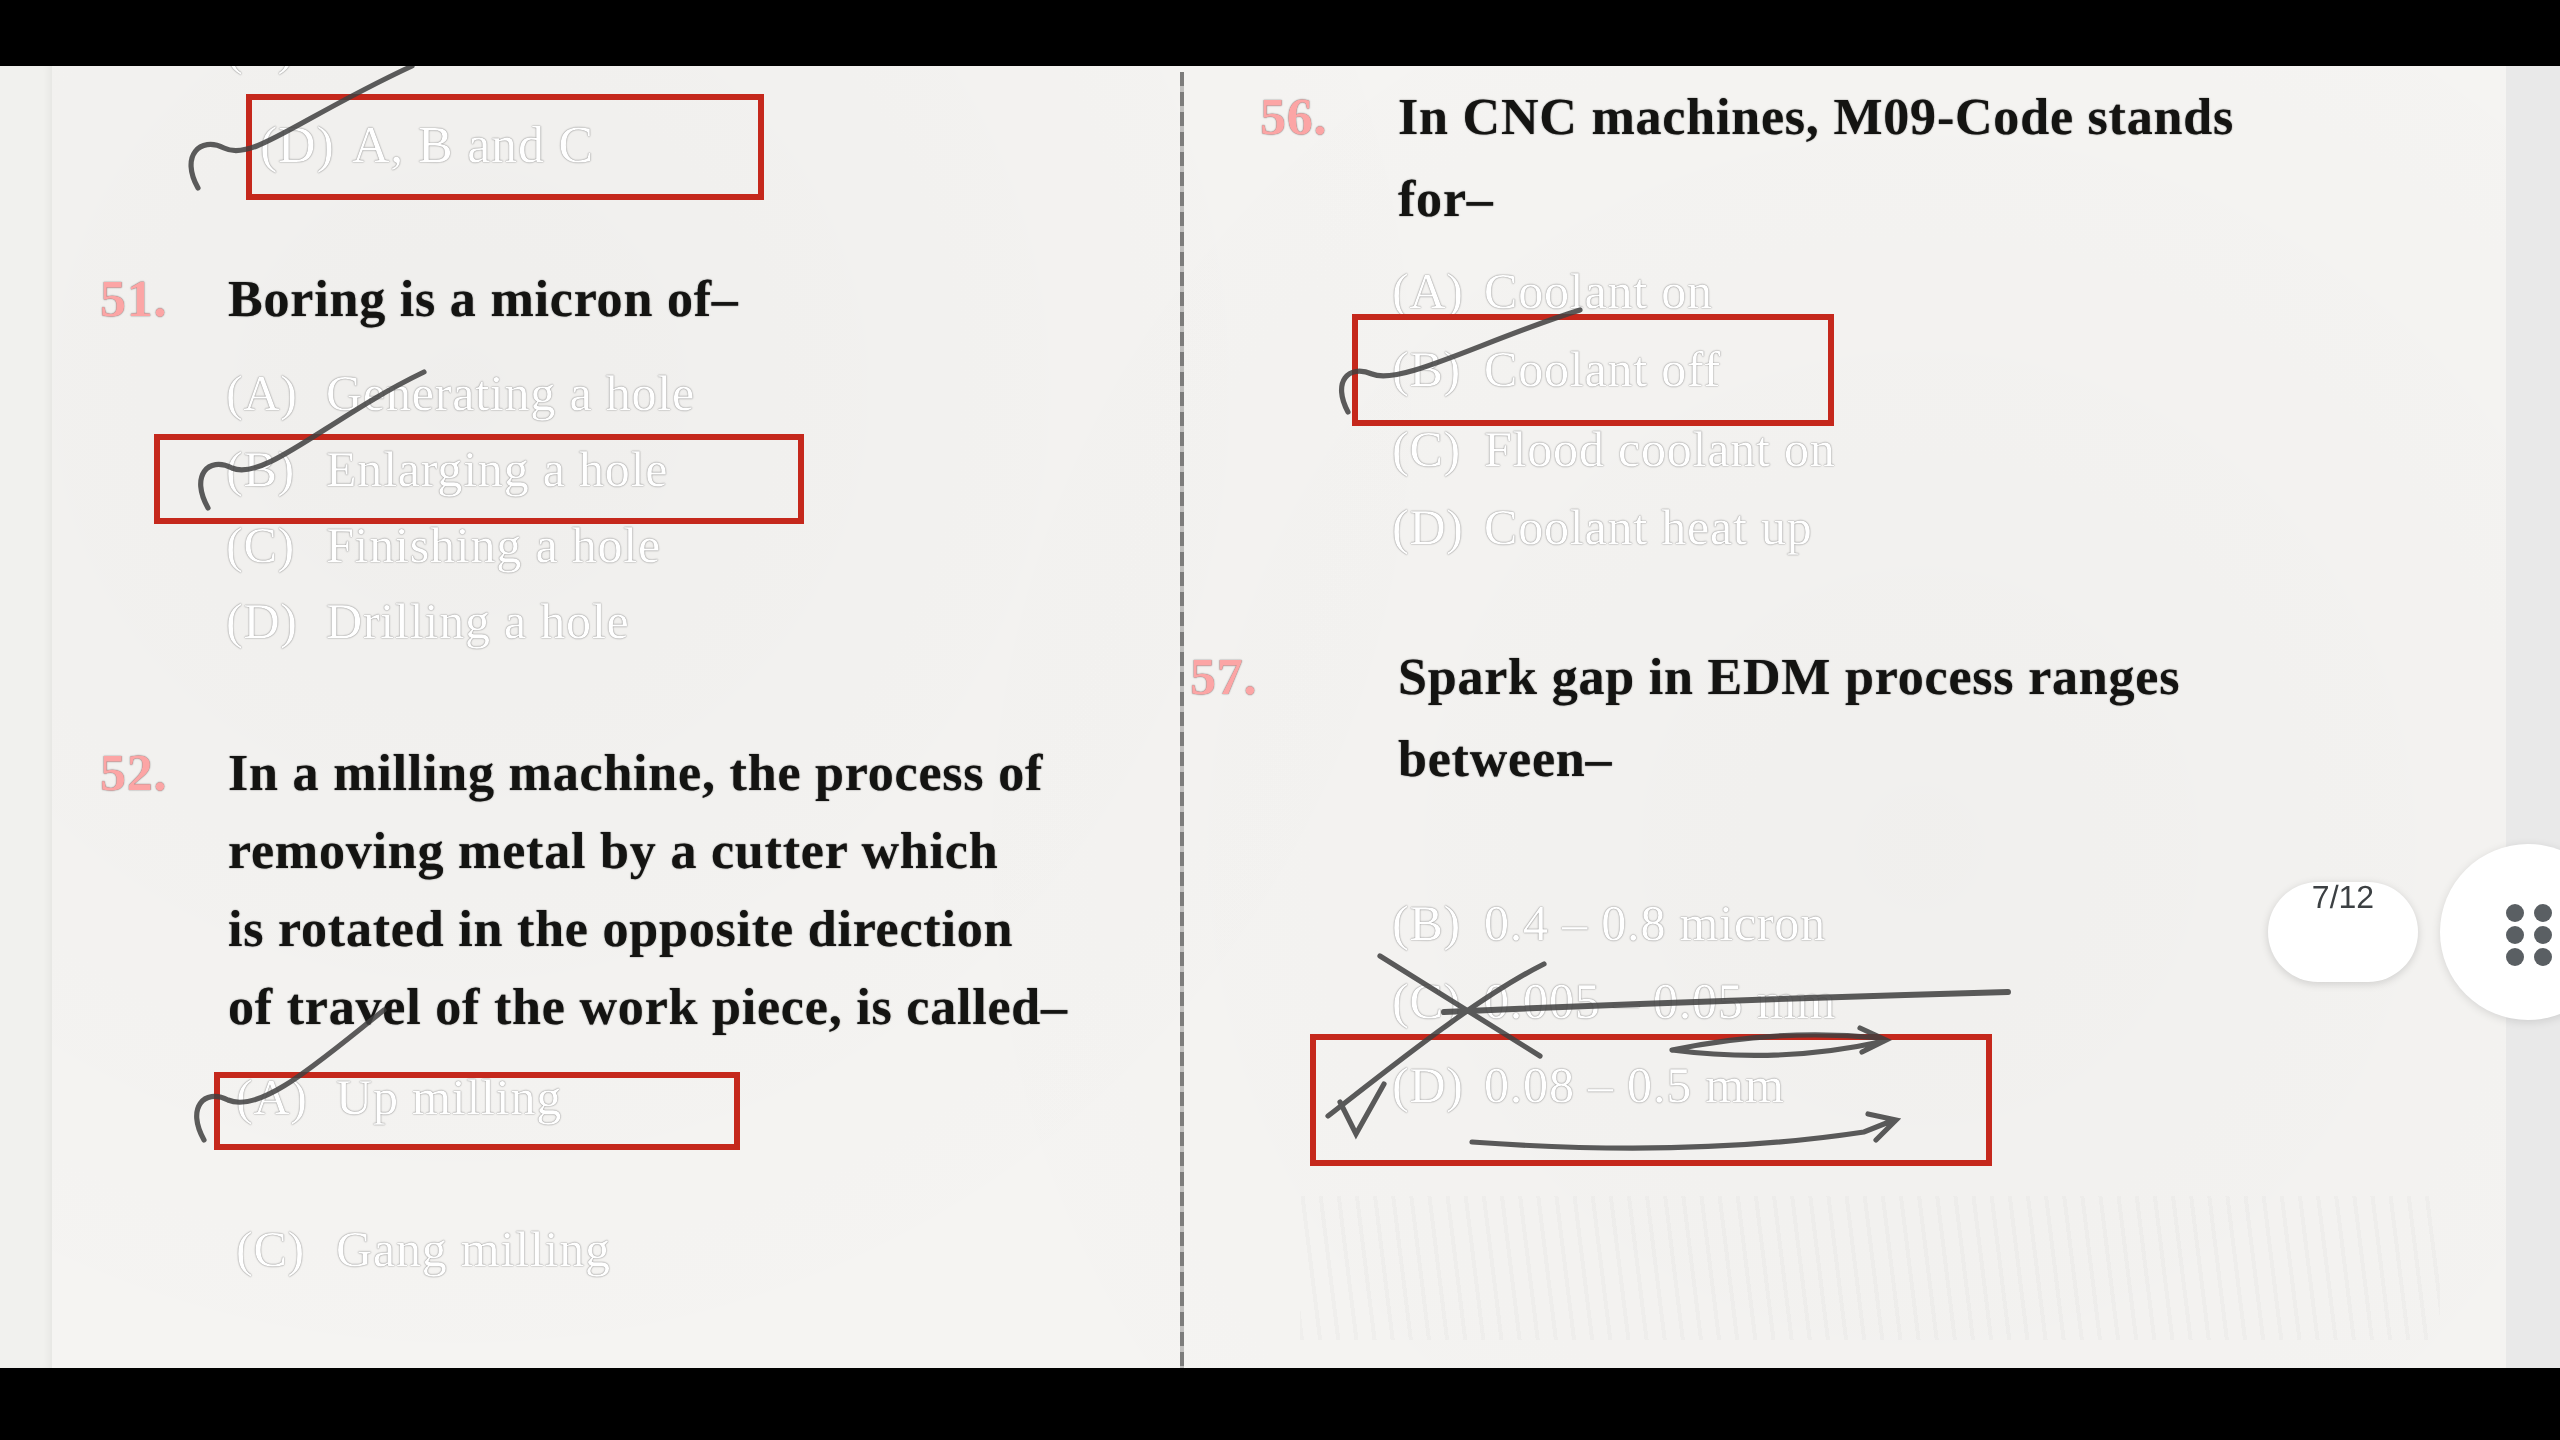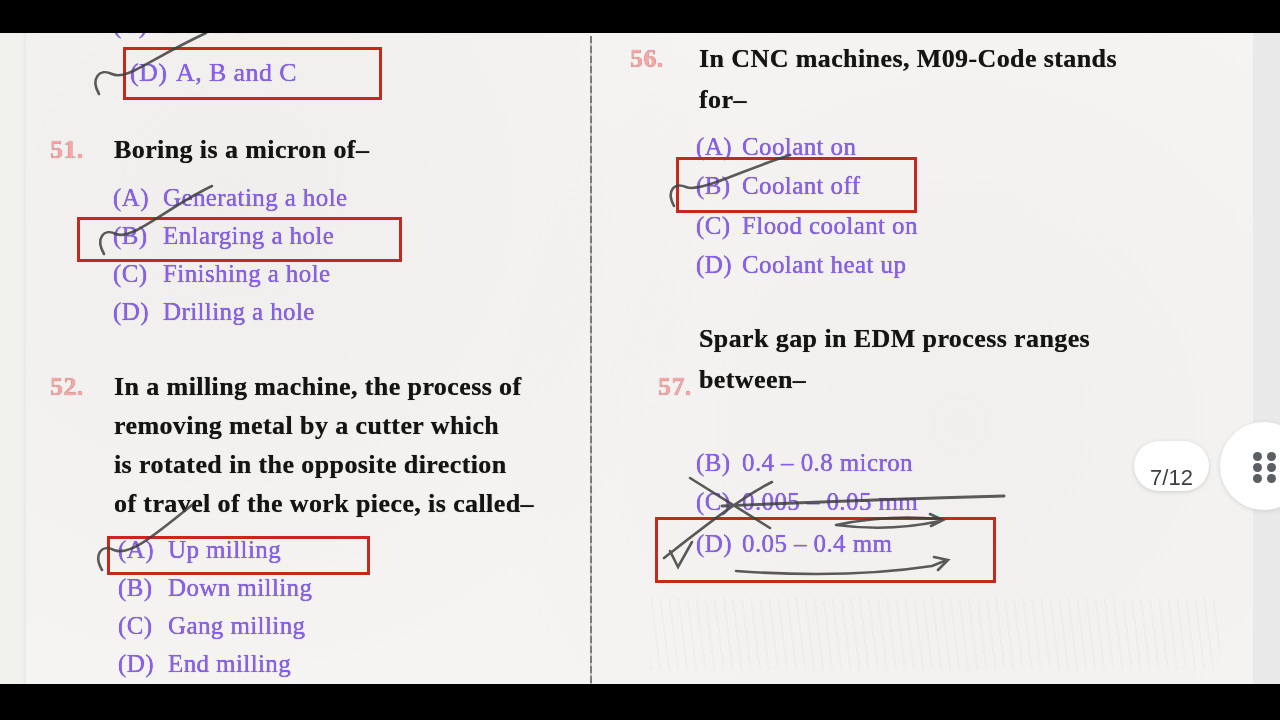--- a/index.html
+++ b/index.html
@@ -11,35 +11,35 @@
           radial-gradient(circle at 18% 25%, rgba(0,0,0,0.025), transparent 45%),
           radial-gradient(circle at 75% 60%, rgba(0,0,0,0.02), transparent 50%),
           #f5f4f2;}
   .page-left-edge{position:absolute;left:0;top:33px;width:26px;height:651px;z-index:2;
         background:#f1f1ee;box-shadow:inset -3px 0 4px -2px rgba(0,0,0,0.06);}
   .divider{position:absolute;left:590px;top:36px;width:2px;height:648px;z-index:2;opacity:.75;
         background:repeating-linear-gradient(to bottom, rgba(45,45,45,.8) 0 7px, rgba(45,45,45,.35) 7px 10px);}
   .smudge{position:absolute;left:650px;top:598px;width:570px;height:72px;z-index:2;opacity:.5;
         background:repeating-linear-gradient(83deg, rgba(110,110,110,.07) 0 2px, transparent 2px 9px);}
   
-  .txt{position:absolute;color:#8b5cf6;font-size:25px;letter-spacing:.4px;white-space:nowrap;
+  .txt{position:absolute;color:#ffffff;font-size:25px;letter-spacing:.4px;white-space:nowrap;
        line-height:30px;text-shadow:0 0 .7px rgba(25,25,25,.75);z-index:2;}
   .stem{font-weight:bold;color:#141412;font-size:26px;}
   .qnum{font-weight:bold;color:#fca5a5;font-size:26px;}
   .lab{display:inline-block;width:50px;}
   .lab-n{display:inline-block;width:46px;}
   
   .rbox{position:absolute;border:3px solid #c5281c;z-index:3;background:transparent;}
   
   .marks{position:absolute;left:0;top:0;width:1280px;height:720px;z-index:4;pointer-events:none;}
   
   .side-strip{position:absolute;left:1253px;top:33px;width:27px;height:651px;background:#e9e9e9;z-index:5;}
   .pill{position:absolute;left:1134px;top:441px;width:75px;height:50px;border-radius:25px;background:#fff;
-        box-shadow:0 1px 4px rgba(0,0,0,.15);z-index:6;display:flex;align-items:flex-end;justify-content:center;
-        font-family:"Liberation Sans",sans-serif;font-size:22px;color:#3c4043;}
+        box-shadow:0 1px 4px rgba(0,0,0,.15);z-index:6;display:flex;align-items:flex-start;justify-content:center;
+        font-family:"Liberation Sans",sans-serif;font-size:16px;color:#3c4043;}
   .menu-btn{position:absolute;left:1220px;top:422px;width:88px;height:88px;border-radius:50%;background:#fff;
         box-shadow:0 1px 5px rgba(0,0,0,.12);z-index:6;}
   .dots{position:absolute;left:1253px;top:452px;display:grid;grid-template-columns:9px 9px;
         grid-auto-rows:9px;column-gap:5px;row-gap:2px;z-index:7;}
   .dot{width:9px;height:9px;border-radius:50%;background:#5a5f63;}
   
   .bar-top{position:absolute;left:0;top:0;width:1280px;height:33px;background:#000;z-index:10;}
   .bar-bottom{position:absolute;left:0;top:684px;width:1280px;height:36px;background:#000;z-index:10;}
 </style>
 </head>
@@ -73,50 +73,46 @@
     <span class="lab">(D)</span><span>Drilling a hole</span></div>
 
   <div class="txt qnum" style="left:50px;top:372px;font-family:Liberation Serif, serif;">52.</div>
   <div class="txt stem" style="left:114px;top:372px;">In a milling machine, the process of</div>
   <div class="txt stem" style="left:114px;top:411px;">removing metal by a cutter which</div>
   <div class="txt stem" style="left:114px;top:450px;">is rotated in the opposite direction</div>
   <div class="txt stem" style="left:114px;top:489px;">of travel of the work piece, is called–</div>
 
   <div class="txt" style="left:118px;top:535px;">
     <span class="lab">(A)</span><span>Up milling</span></div>
-  <div class="txt" style="left:118px;top:573px;">
-    <span class="lab">(B)</span><span>Down milling</span></div>
   <div class="txt" style="left:118px;top:611px;">
     <span class="lab">(C)</span><span>Gang milling</span></div>
-  <div class="txt" style="left:118px;top:649px;">
-    <span class="lab">(D)</span><span>End milling</span></div>
 
   <div class="txt qnum" style="left:630px;top:44px;">56.</div>
   <div class="txt stem" style="left:699px;top:44px;">In CNC machines, M09-Code stands</div>
   <div class="txt stem" style="left:699px;top:85px;">for–</div>
 
   <div class="txt" style="left:696px;top:132px;">
     <span class="lab-n">(A)</span><span>Coolant on</span></div>
   <div class="txt" style="left:696px;top:171px;">
     <span class="lab-n">(B)</span><span>Coolant off</span></div>
   <div class="txt" style="left:696px;top:211px;">
     <span class="lab-n">(C)</span><span>Flood coolant on</span></div>
   <div class="txt" style="left:696px;top:250px;">
     <span class="lab-n">(D)</span><span>Coolant heat up</span></div>
 
-  <div class="txt qnum" style="left:658px;top:324px;margin-top:48px;">57.</div>
+  <div class="txt qnum" style="left:595px;top:324px;">57.</div>
   <div class="txt stem" style="left:699px;top:324px;">Spark gap in EDM process ranges</div>
   <div class="txt stem" style="left:699px;top:365px;">between–</div>
 
   <div class="txt" style="left:696px;top:448px;">
     <span class="lab-n">(B)</span><span>0.4 – 0.8 micron</span></div>
   <div class="txt" style="left:696px;top:487px;">
     <span class="lab-n">(C)</span><span>0.005 – 0.05 mm</span></div>
   <div class="txt" style="left:696px;top:529px;">
-    <span class="lab-n">(D)</span><span>0.05 – 0.4 mm</span></div>
+    <span class="lab-n">(D)</span><span>0.08 – 0.5 mm</span></div>
 
   <div class="rbox" style="left:123px;top:47px;width:253px;height:47px;"></div>
   <div class="rbox" style="left:77px;top:217px;width:319px;height:39px;"></div>
   <div class="rbox" style="left:107px;top:536px;width:257px;height:33px;"></div>
   <div class="rbox" style="left:676px;top:157px;width:235px;height:50px;"></div>
   <div class="rbox" style="left:655px;top:517px;width:335px;height:60px;"></div>
 
   <svg class="marks" viewBox="0 0 1280 720">
     <g stroke="#3f3f3f" stroke-width="2.6" fill="none" stroke-linecap="round" opacity="0.85">
 

